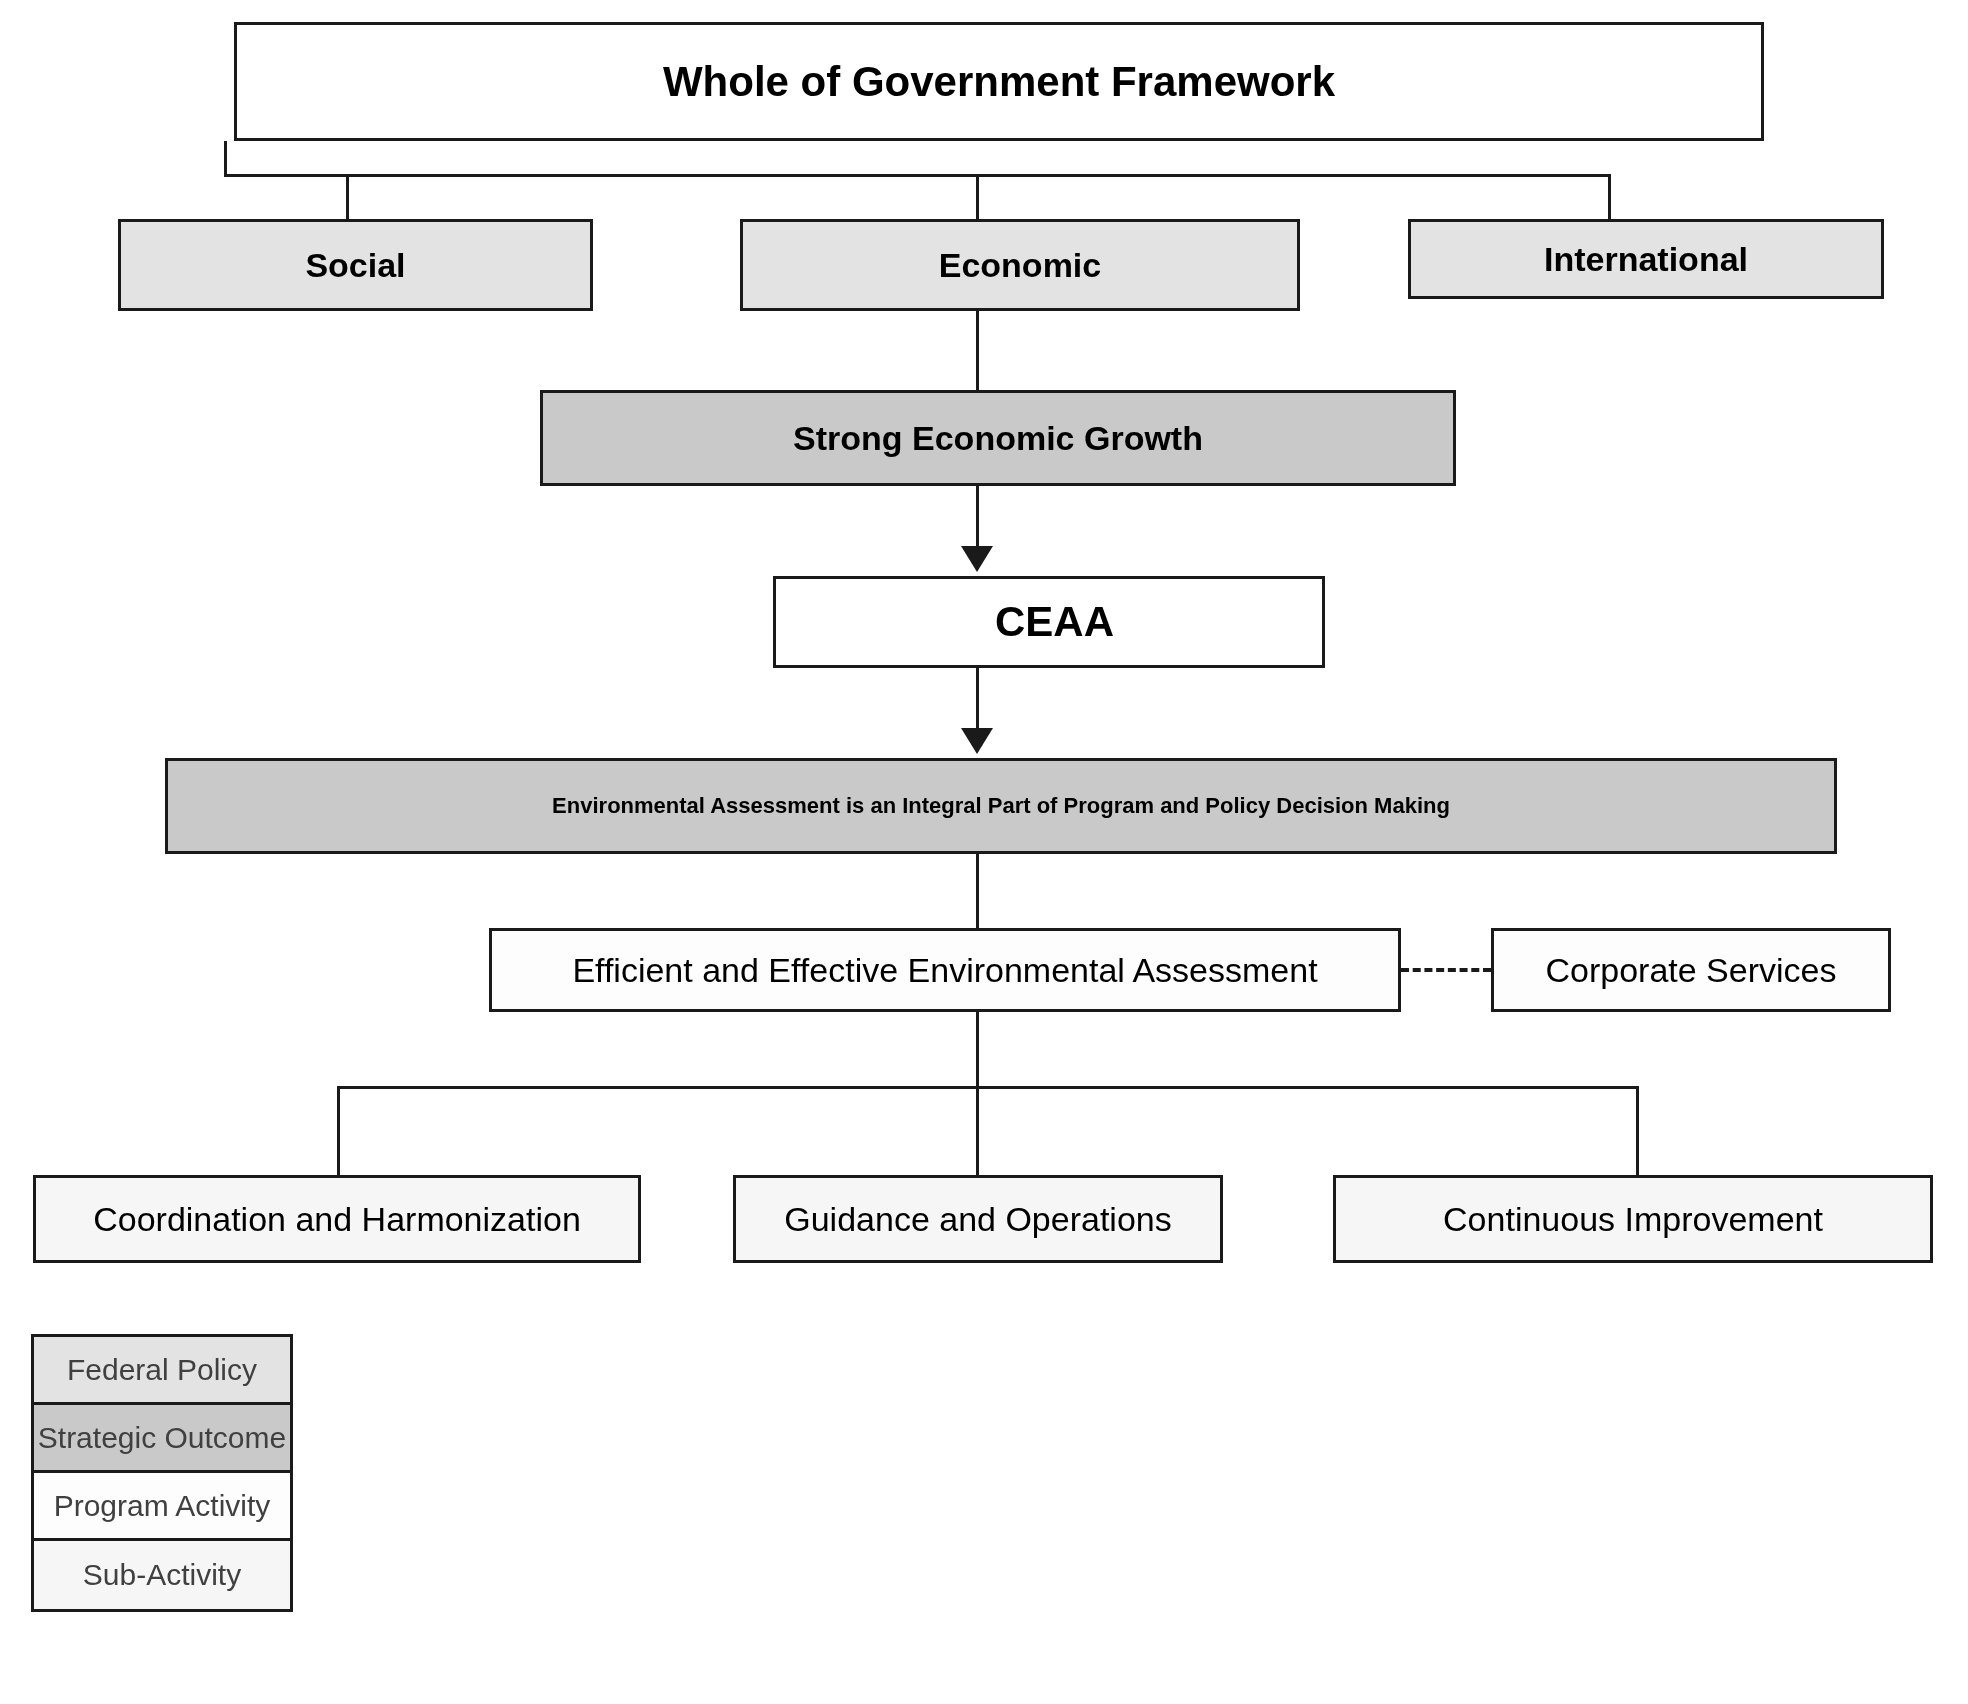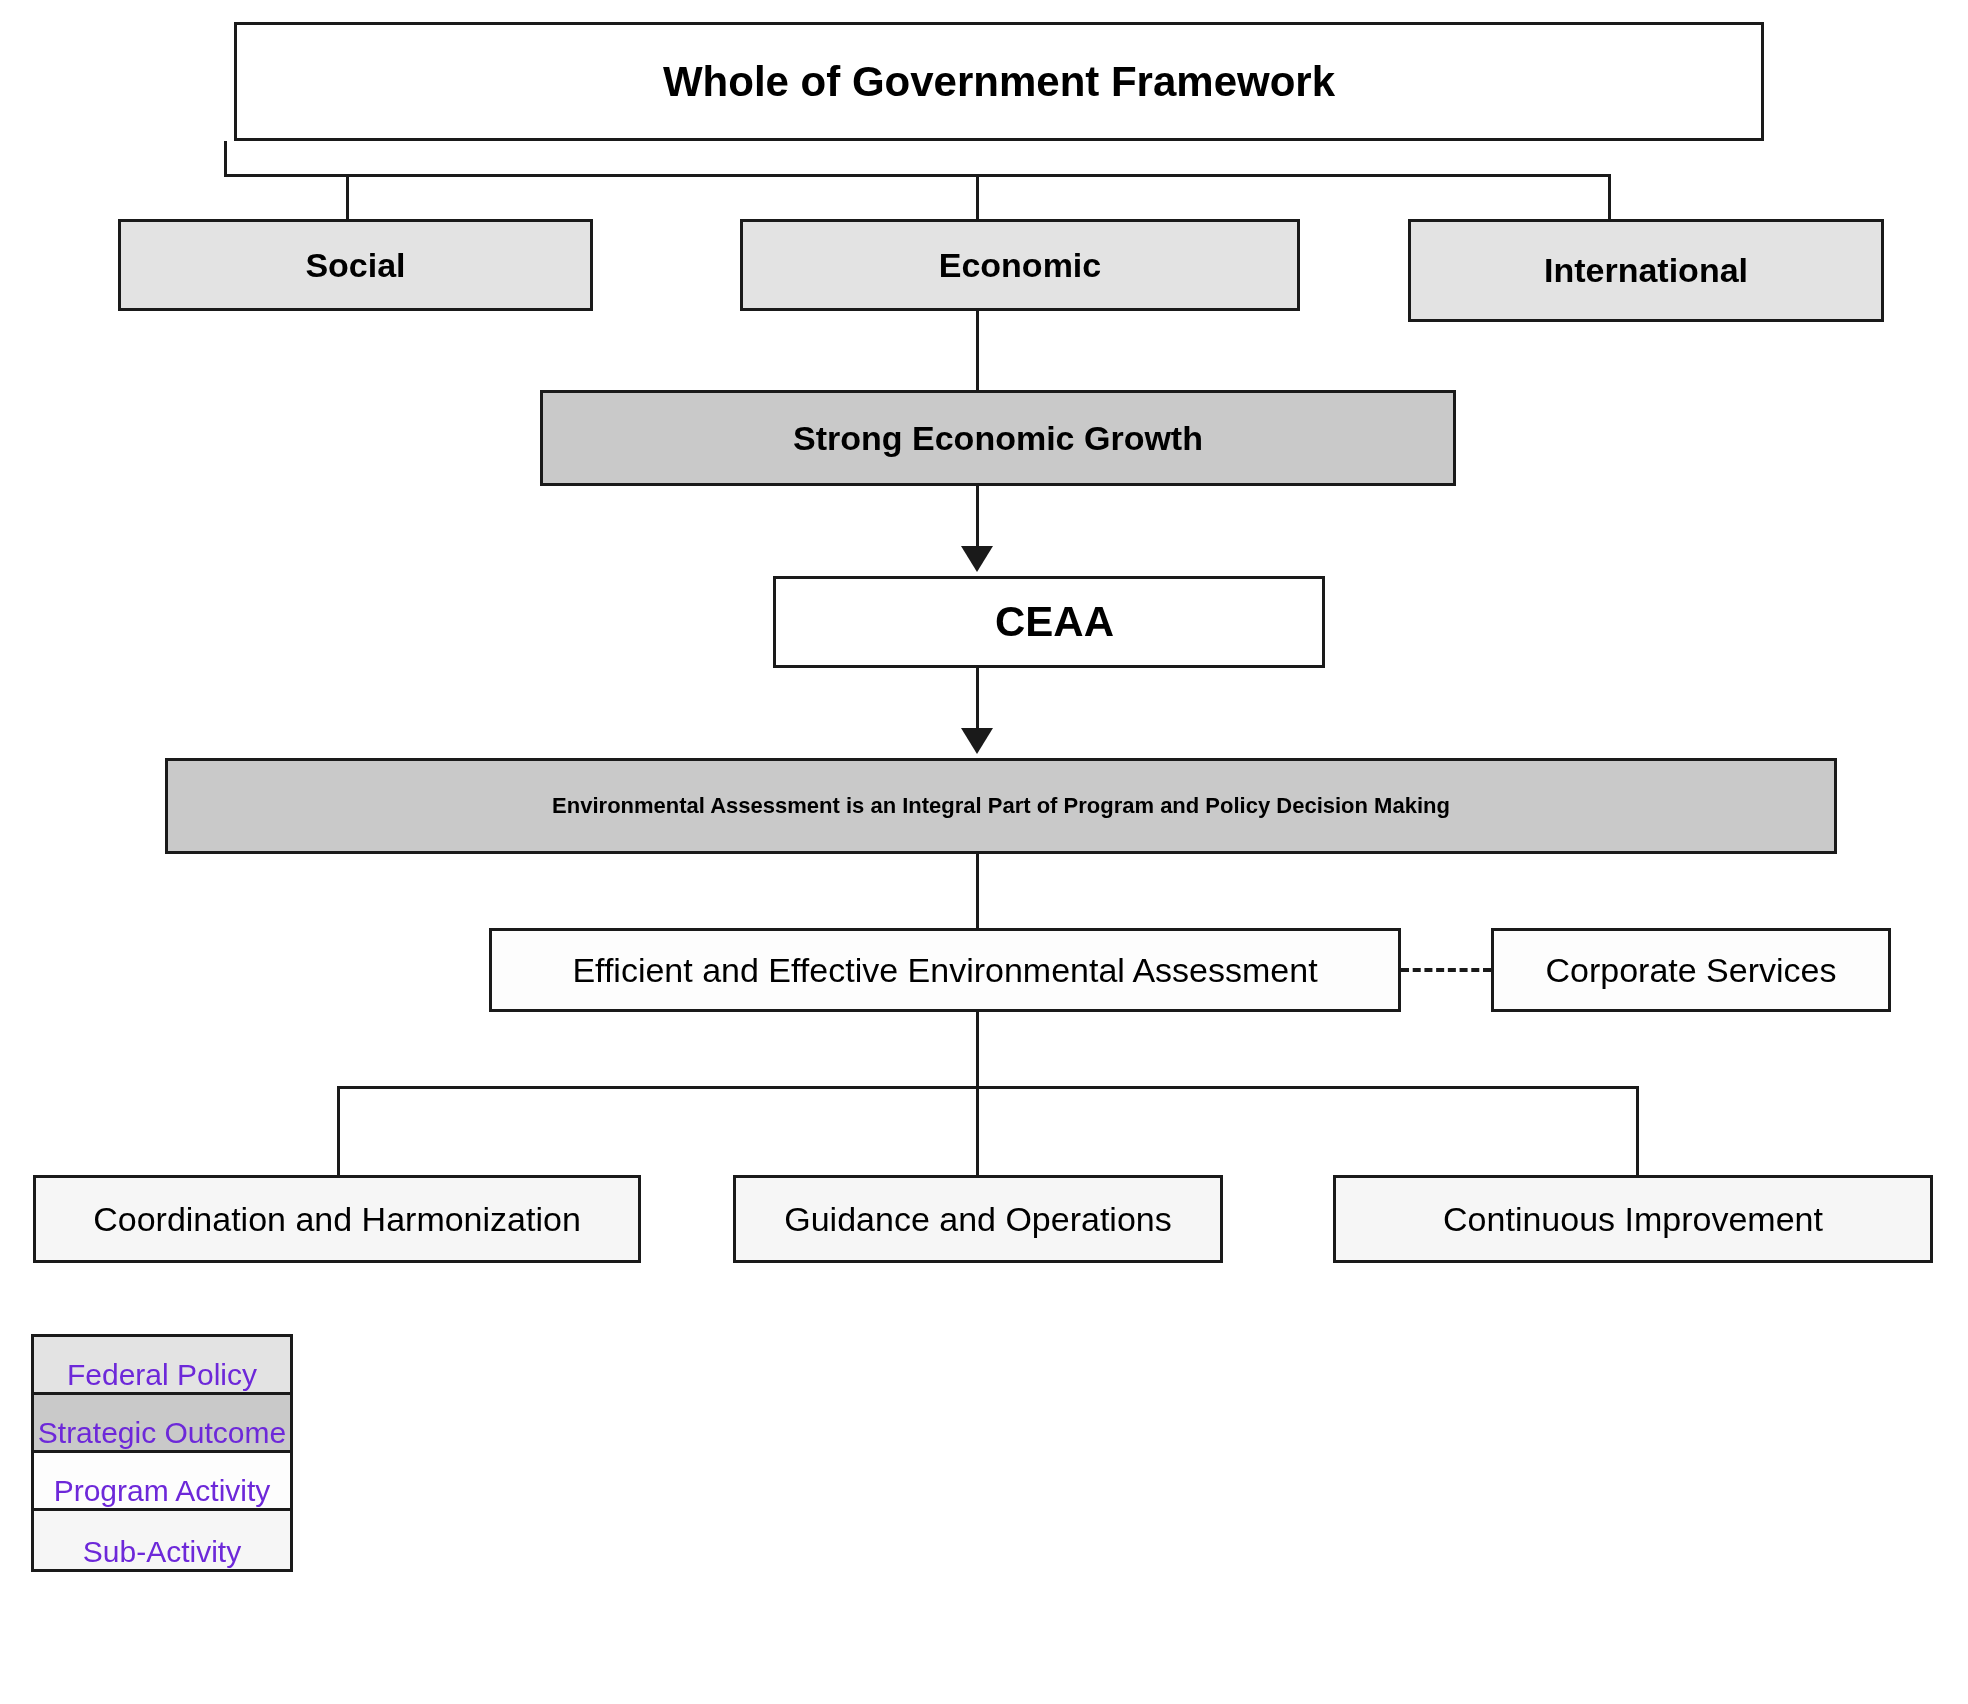--- a/index.html
+++ b/index.html
@@ -77,27 +77,27 @@
   #legend {
     position: absolute;
     left: 31px;
     top: 1334px;
     width: 262px;
     border: 3px solid #1a1a1a;
     box-sizing: border-box;
   }
   .legend-row {
     box-sizing: border-box;
-    height: 58px;
+    height: 68px;
     display: flex;
-    align-items: flex-end;
+    align-items: center;
     justify-content: center;
     font-size: 30px;
     border-bottom: 3px solid #1a1a1a;
-    color: #6d28d9;
+    color: #404040;
   }
   .legend-row:last-child { border-bottom: none; }
 </style>
 </head>
 <body>
 
 <div id="canvas">
 
   <div class="node fill-white bold" style="left:224px; top:22px; width:1530px; height:119px; font-size:42px;">
     <span class="label">Whole of Government Framework</span>
@@ -112,21 +112,21 @@
   <div class="vline" style="left:1608px; top:174px; height:47px;"></div>
 
   <div class="node fill-policy bold" style="left:108px; top:219px; width:475px; height:92px; font-size:34px;">
     <span class="label">Social</span>
   </div>
 
   <div class="node fill-policy bold" style="left:730px; top:219px; width:560px; height:92px; font-size:34px;">
     <span class="label">Economic</span>
   </div>
 
-  <div class="node fill-policy bold" style="left:1398px; top:219px; width:476px; height:103px; font-size:34px;">
+  <div class="node fill-policy bold" style="left:1398px; top:219px; width:476px; height:80px; font-size:34px;">
     <span class="label">International</span>
   </div>
 
   <div class="vline" style="left:976px; top:311px; height:80px;"></div>
 
   <div class="node fill-outcome bold" style="left:530px; top:390px; width:916px; height:96px; font-size:34px;justify-content:center;">
     <span class="label">Strong Economic Growth</span>
   </div>
 
   <div class="vline" style="left:976px; top:486px; height:72px;"></div>

